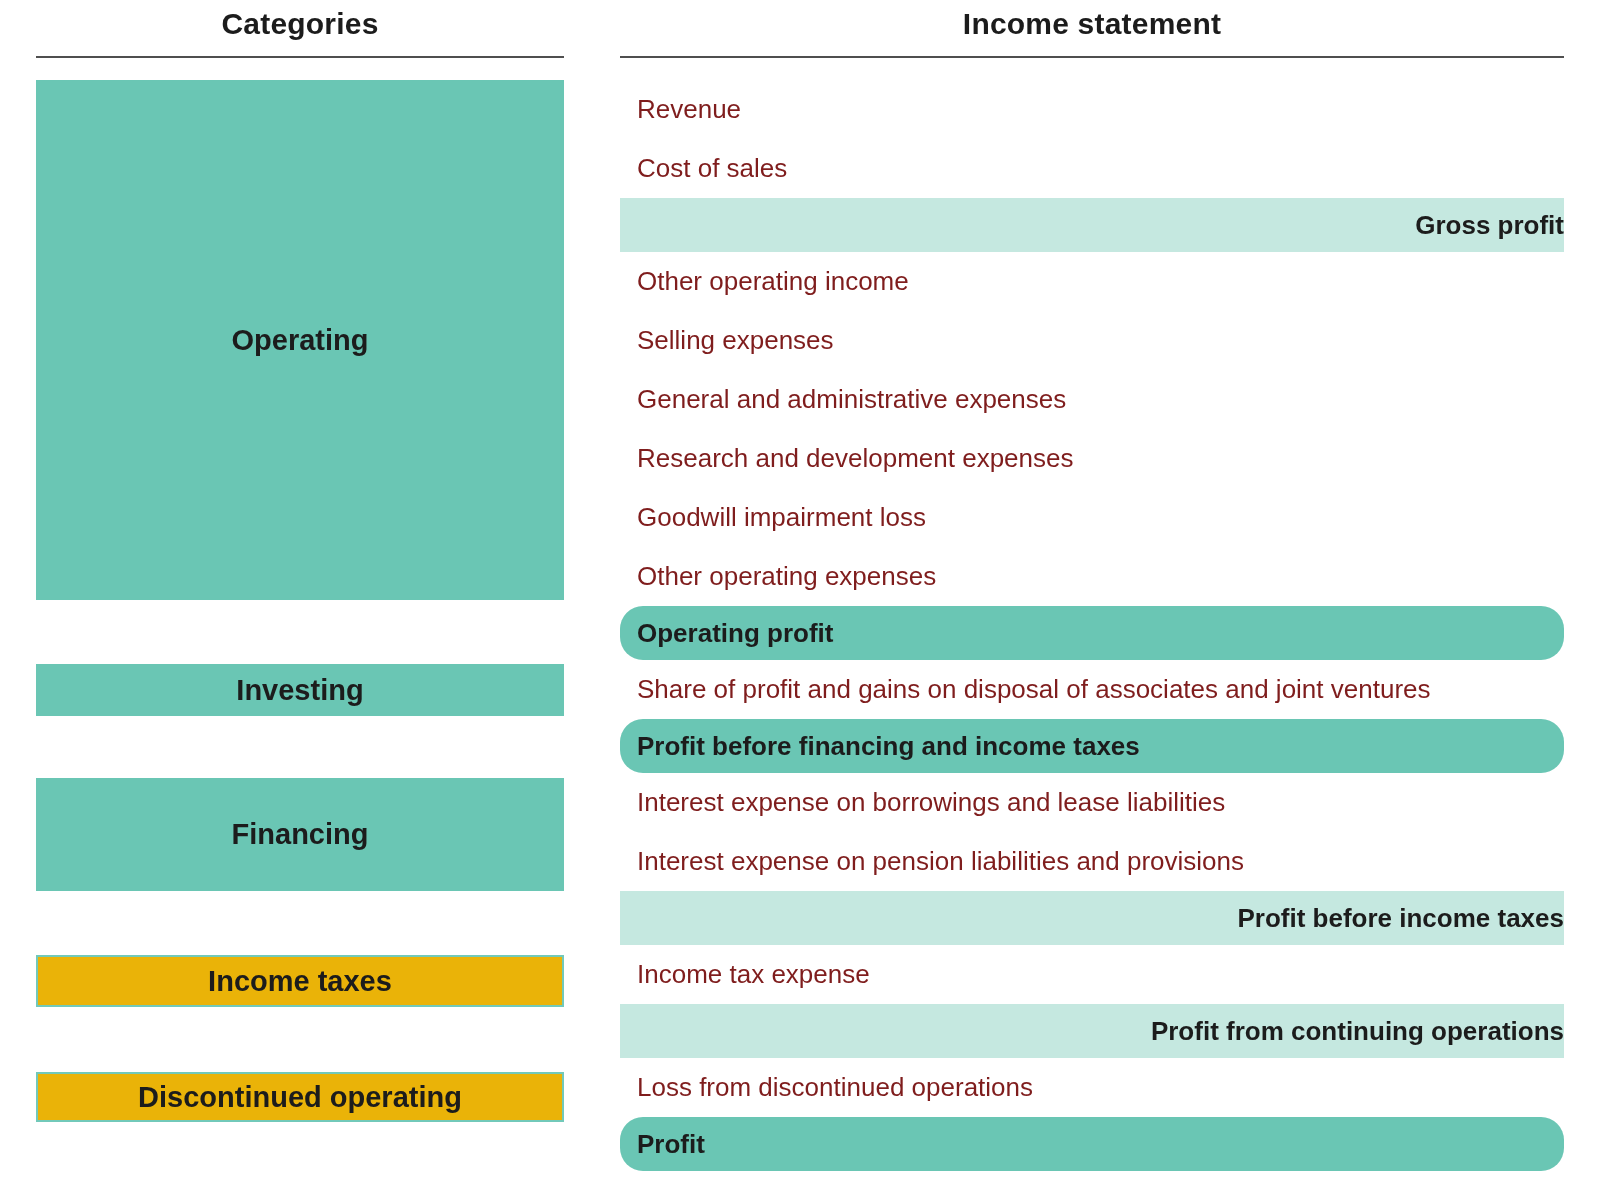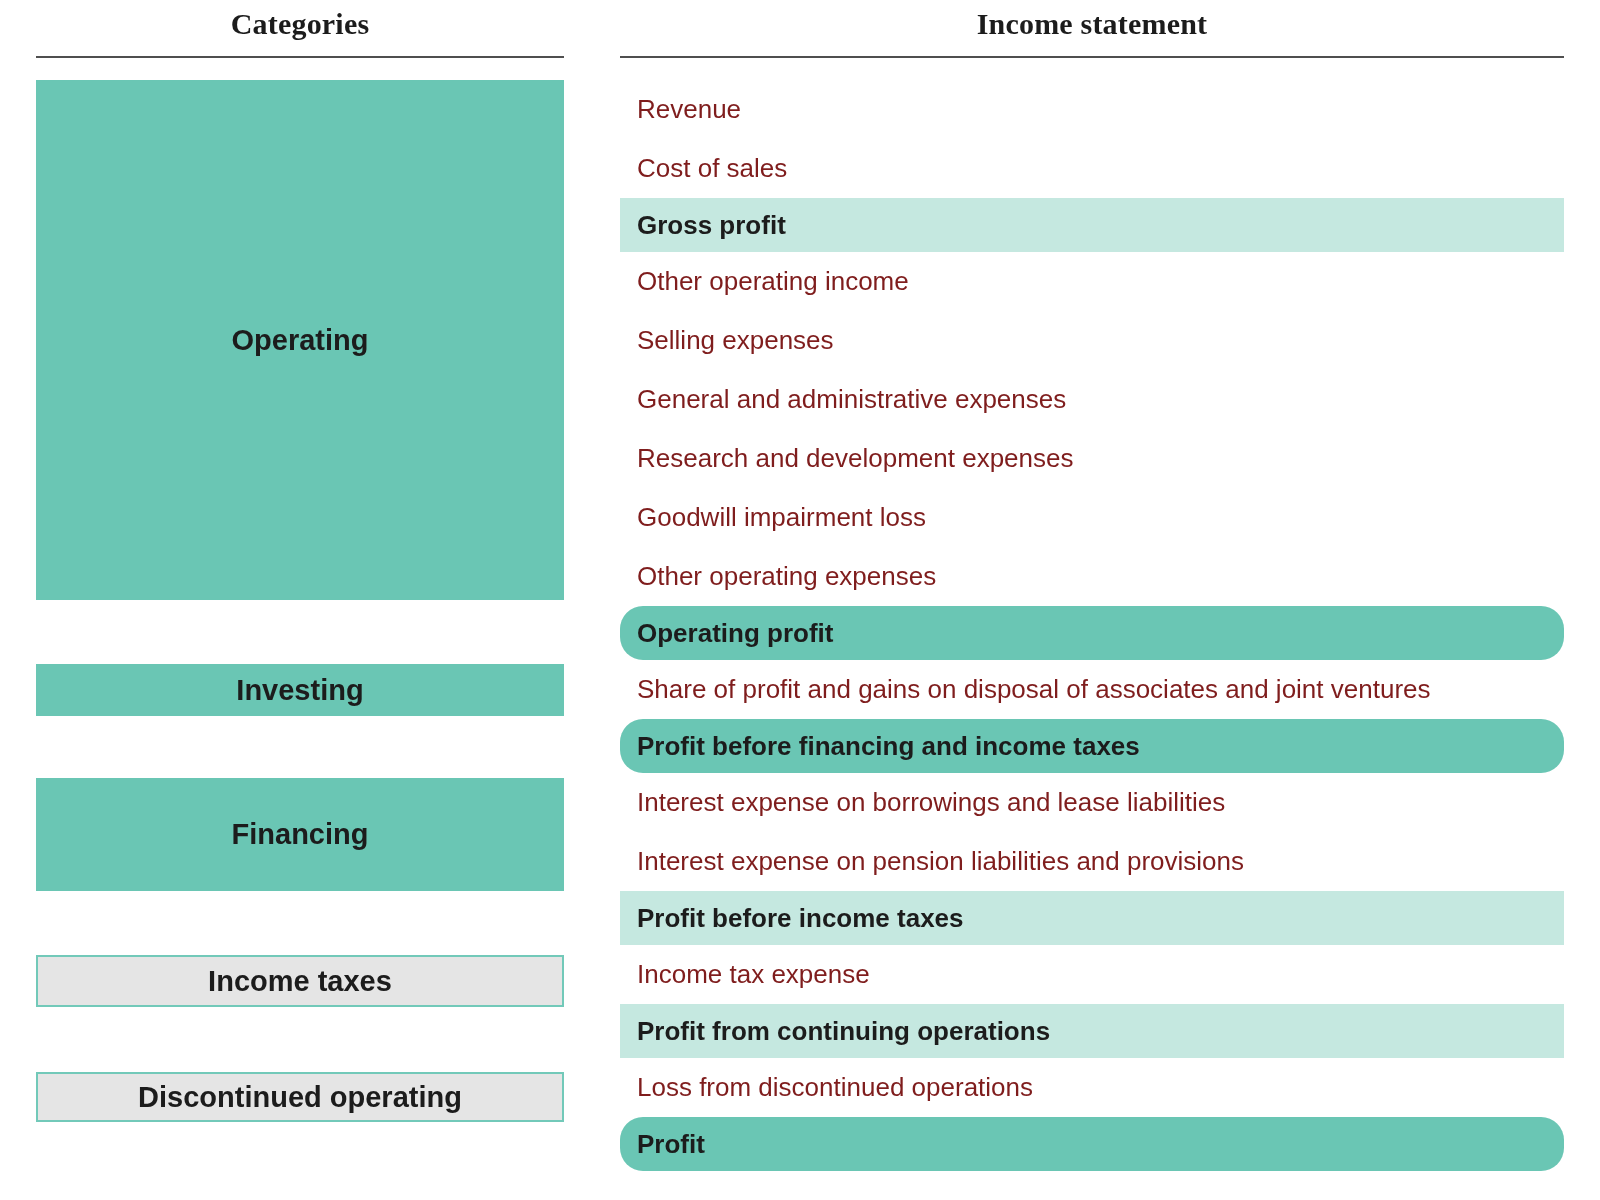--- a/index.html
+++ b/index.html
@@ -6,43 +6,43 @@
     --dark-teal:#6ac6b4;
     --light-teal:#c5e8e0;
     --box-border:#72c9b9;
     --underline:#4f4f4f;
     --text:#1c1c1c;
   }
   *{margin:0;padding:0;box-sizing:border-box;}
   html,body{width:1600px;height:1200px;background:#ffffff;overflow:hidden;
     font-family:"Liberation Sans", sans-serif;color:var(--text);}
   .col-header{position:absolute;top:0;height:58px;border-bottom:2px solid var(--underline);
-    display:flex;align-items:center;justify-content:center;font-family:Liberation Serif, serif;}
+    display:flex;align-items:center;justify-content:center;}
   .col-header .title{font-size:30px;font-weight:700;letter-spacing:.2px;padding-bottom:8px;}
   .left-header{left:36px;width:528px;}
   .right-header{left:620px;width:944px;}
 
   
   .left-col{position:absolute;left:36px;top:0;width:528px;height:1200px;}
   .cat-box{position:absolute;left:0;width:528px;display:flex;align-items:center;justify-content:center;
     font-size:29px;font-weight:700;text-align:center;}
   .cat-box.filled{background:var(--dark-teal);}
-  .cat-box.outlined{background:#e5e5e5;border:2px solid var(--box-border);}
+  .cat-box.outlined{background:#eab308;border:2px solid var(--box-border);}
   .box-operating{top:80px;height:520px;}
   .box-investing{top:664px;height:52px;}
   .box-financing{top:778px;height:113px;}
   .box-income-taxes{top:955px;height:52px;}
   .box-discontinued{top:1072px;height:50px;}
 
   
   .rows{position:absolute;left:620px;top:80px;width:944px;}
   .is-row{display:flex;align-items:center;padding-left:17px;font-size:26px;}
   .is-row.plain{height:59px;font-weight:400;color:#7f1d1d;}
   .is-row.band{height:54px;font-weight:700;}
-  .is-row.band.light{background:var(--light-teal);}
+  .is-row.band.light{background:var(--light-teal);justify-content:flex-end;}
   .is-row.band.dark{background:var(--dark-teal);border-radius:23px;}
 </style>
 </head>
 <body>
 
 <div class="col-header left-header">
   <span class="title">Categories</span>
 </div>
 
 <div class="col-header right-header">

